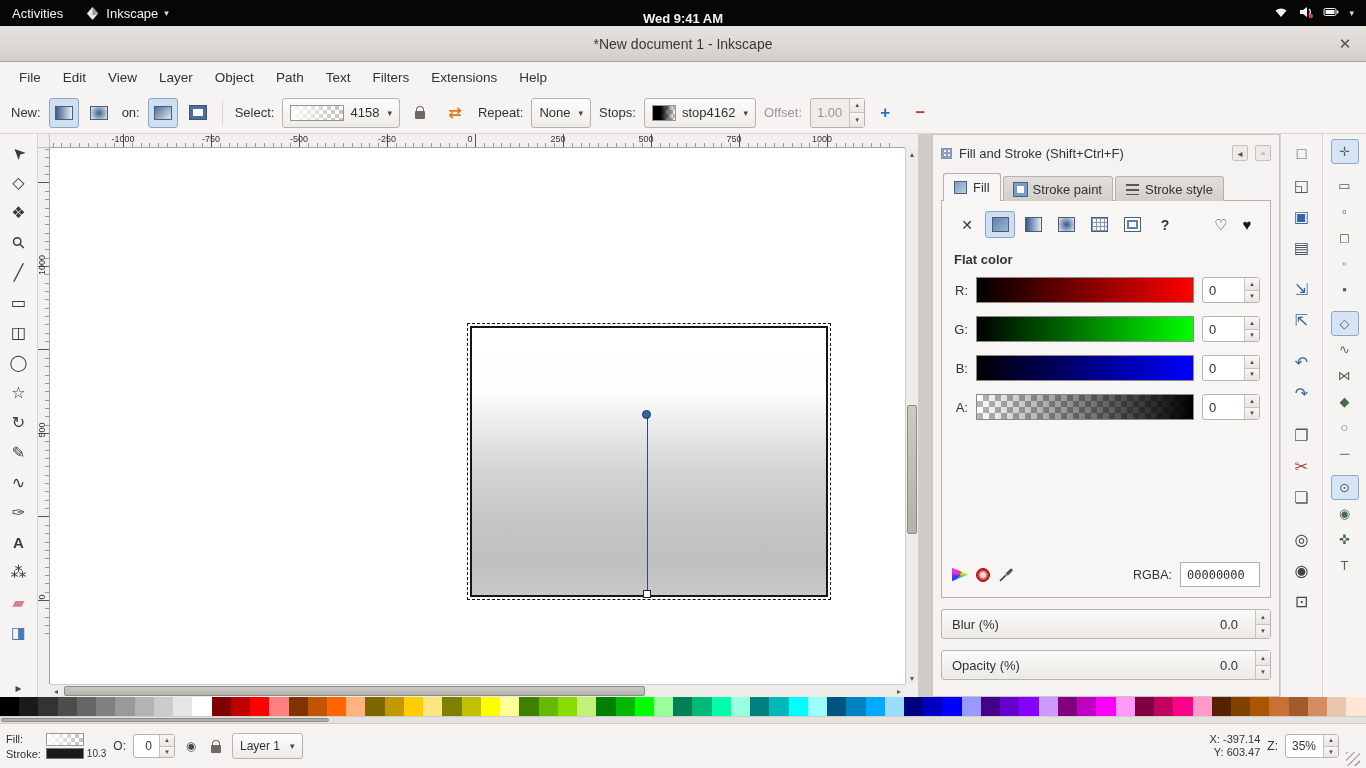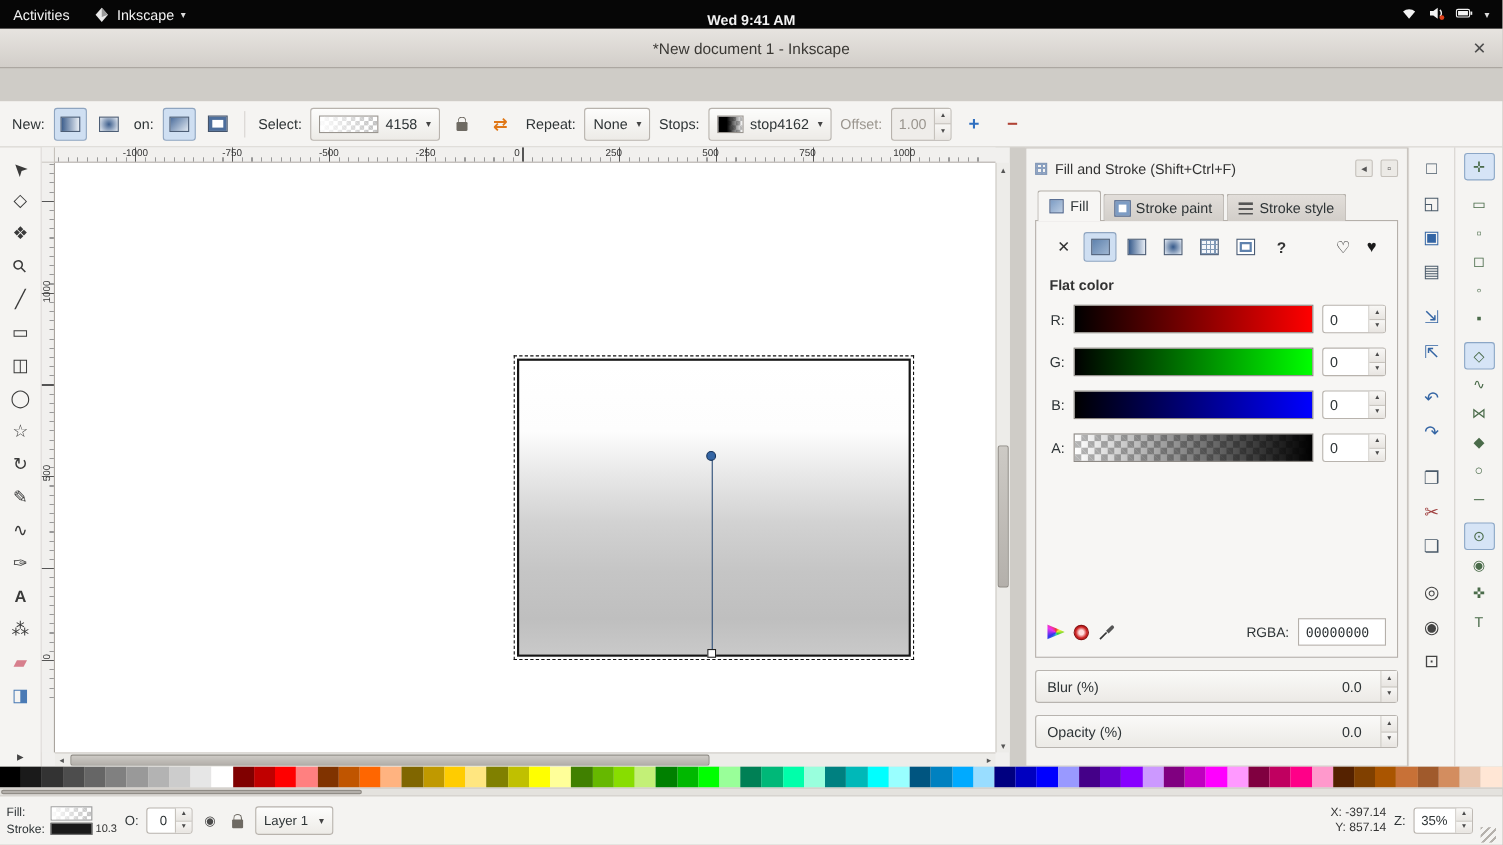--- a/index.html
+++ b/index.html
@@ -277,20 +277,32 @@
           </svg></span>
       <span class="tb-chev">▾</span>
     </div>
   </div>
 
   <div id="titlebar">
     <span id="win-title">*New document 1 - Inkscape</span>
     <span id="win-close">✕</span>
   </div>
 
+  <div id="menubar">
+      <div class="menu-item">File</div>
+      <div class="menu-item">Edit</div>
+      <div class="menu-item">View</div>
+      <div class="menu-item">Layer</div>
+      <div class="menu-item">Object</div>
+      <div class="menu-item">Path</div>
+      <div class="menu-item">Text</div>
+      <div class="menu-item">Filters</div>
+      <div class="menu-item">Extensions</div>
+      <div class="menu-item">Help</div>
+    </div>
 
   <div id="tooloptions">
     <span class="tb-label">New:</span>
     <div class="tb-btn pressed">
         <span class="gicon glin"></span>
       </div>
     <div class="tb-btn">
         <span class="gicon grad"></span>
       </div>
     <span class="tb-label">on:</span>
@@ -767,21 +779,21 @@
     <span class="sb-icon">
         <span class="lock-icon"></span>
       </span>
     <div class="dropdown layer-dd">
       <span>Layer 1</span>
       <span class="dd-arrow">▾</span>
     </div>
     <div id="sb-msg"></div>
     <div id="xy">
       <div><span>X:</span> <span>-397.14</span></div>
-      <div><span>Y:</span> <span>857.14</span></div>
+      <div><span>Y:</span> <span>603.47</span></div>
     </div>
     <span class="sb-label">Z:</span>
     <div class="spinbox sb-spin zoom">
       <span class="spin-val">35%</span>
       <div class="spin-col">
         <span>▲</span>
         <span>▼</span>
       </div>
     </div>
     <div id="grip"></div>

